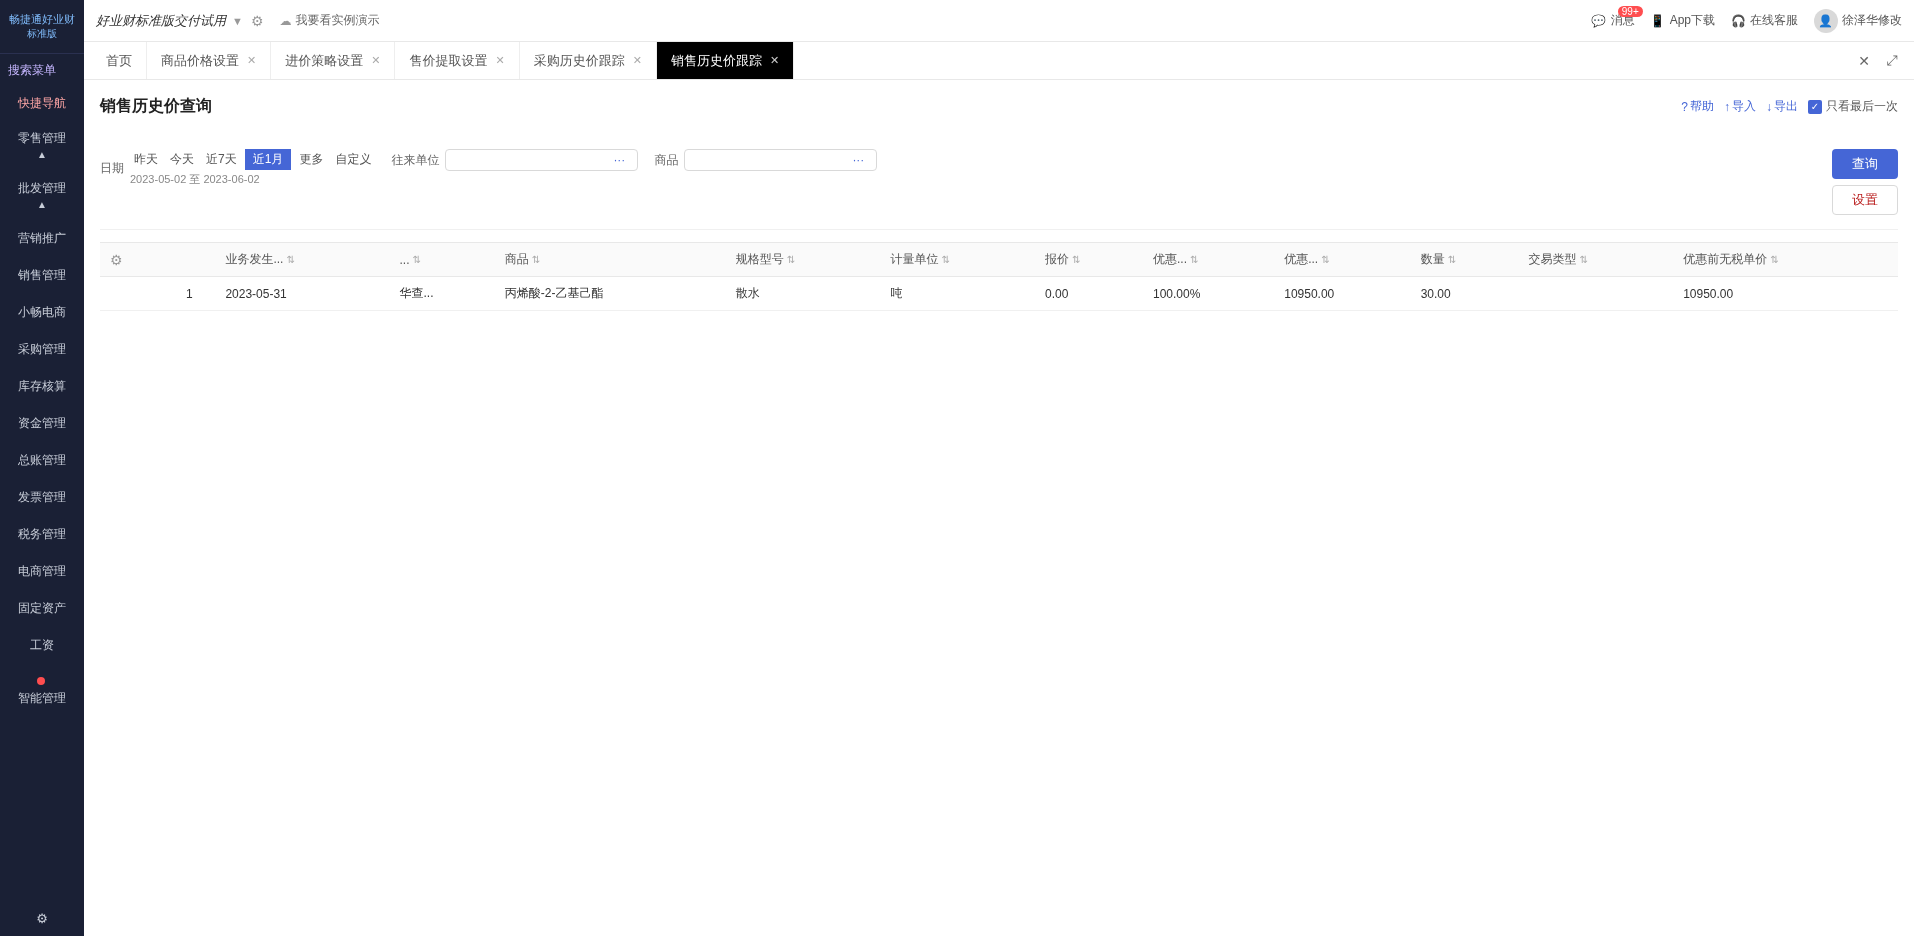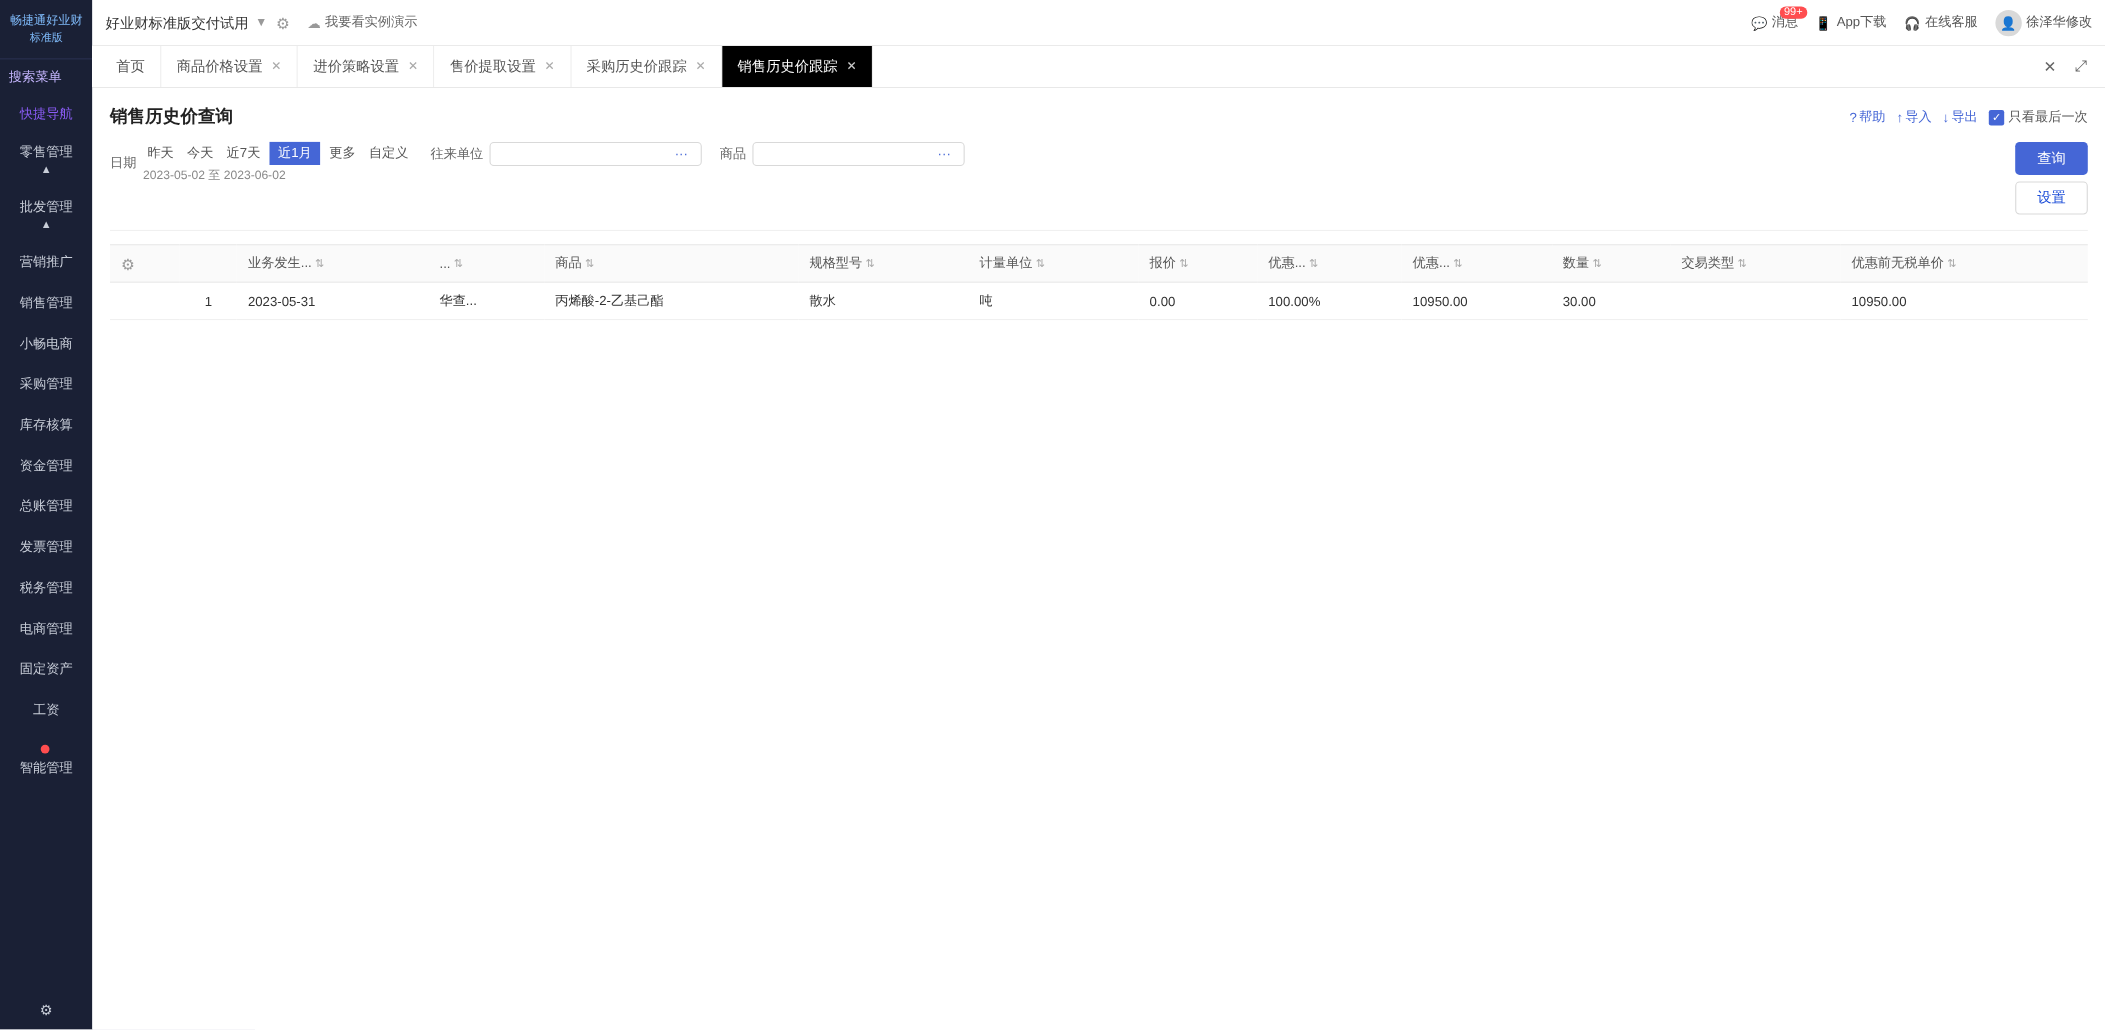--- a/index.html
+++ b/index.html
@@ -4,32 +4,32 @@
   <style>
     * { box-sizing: border-box; margin: 0; padding: 0; }
     body { font-family: "Microsoft YaHei", "PingFang SC", sans-serif; font-size: 13px; background: #f0f2f5; color: #333; display: flex; height: 936px; overflow: hidden; }
 
     
     .sidebar { width: 84px; background: #1a2035; color: #c8cdd8; display: flex; flex-direction: column; height: 100%; flex-shrink: 0; }
     .sidebar-logo { padding: 12px 8px; text-align: center; border-bottom: 1px solid #2a3050; }
     .sidebar-logo .logo-text { font-size: 11px; color: #7eb8f7; line-height: 1.4; }
     .sidebar-logo .logo-sub { font-size: 10px; color: #7eb8f7; }
     .sidebar-search { padding: 8px; text-align: left; color: #c4b5fd; font-size: 12px; cursor: pointer; }
-    .sidebar-quicknav { padding: 8px; text-align: center; color: #8b5cf6; font-size: 12px; cursor: pointer; }
+    .sidebar-quicknav { padding: 8px; text-align: center; color: #fca5a5; font-size: 12px; cursor: pointer; }
     .sidebar-item { padding: 10px 4px; text-align: center; font-size: 12px; color: #c8cdd8; cursor: pointer; display: flex; flex-direction: column; align-items: center; gap: 2px; position: relative; }
     .sidebar-item .arrow { font-size: 10px; }
     .sidebar-dot { width: 8px; height: 8px; background: #ff4d4f; border-radius: 50%; display: inline-block; margin-right: 2px; }
     .sidebar-bottom { margin-top: auto; padding: 10px; text-align: center; cursor: pointer; color: #c8cdd8; }
 
     
     .main { flex: 1; display: flex; flex-direction: column; background: #f0f2f5; overflow: hidden; }
 
     
     .topbar { background: #fff; display: flex; align-items: center; padding: 0 12px; height: 42px; border-bottom: 1px solid #e8e8e8; gap: 8px; }
-    .topbar-title { display: flex; align-items: center; gap: 6px; }
+    .topbar-title { display: flex; align-items: center; gap: 6px; font-style: italic; }
     .topbar-title span { font-size: 13px; color: #333; }
     .topbar-title .arrow-down { color: #999; font-size: 11px; }
     .topbar-settings-btn { color: #999; cursor: pointer; font-size: 14px; }
     .topbar-demo { display: flex; align-items: center; gap: 4px; color: #666; font-size: 12px; cursor: pointer; margin-left: 8px; }
     .topbar-demo .cloud-icon { color: #999; }
     .topbar-right { margin-left: auto; display: flex; align-items: center; gap: 16px; }
     .topbar-right-item { display: flex; align-items: center; gap: 4px; cursor: pointer; color: #555; font-size: 12px; position: relative; }
     .badge { background: #ff4d4f; color: #fff; border-radius: 10px; font-size: 10px; padding: 0 4px; position: absolute; top: -6px; right: -8px; }
     .user-avatar { width: 24px; height: 24px; border-radius: 50%; background: #d9d9d9; display: flex; align-items: center; justify-content: center; color: #999; font-size: 12px; }
 
@@ -38,41 +38,41 @@
     .tab { padding: 0 14px; height: 38px; display: flex; align-items: center; gap: 4px; font-size: 13px; color: #555; cursor: pointer; border-right: 1px solid #eee; white-space: nowrap; position: relative; }
     .tab.active { background: #000000; color: #fff; align-items: center; }
     .tab .close-btn { font-size: 11px; color: #aaa; margin-left: 4px; cursor: pointer; }
     .tab.active .close-btn { color: rgba(255,255,255,0.8); }
     .tab-home { font-size: 13px; padding-left: 22px; }
     .tabbar-actions { margin-left: auto; display: flex; align-items: center; padding-right: 8px; }
     .tabbar-action-btn { width: 28px; height: 28px; display: flex; align-items: center; justify-content: center; cursor: pointer; color: #666; font-size: 14px; border-radius: 4px; }
 
     
     .content { flex: 1; padding: 16px; overflow-y: auto; background: #fff; margin: 0; }
-    .page-header { display: flex; align-items: center; justify-content: space-between; margin-bottom: 2px; }
+    .page-header { display: flex; align-items: center; justify-content: space-between; margin-bottom: 22px; }
     .page-title { font-size: 16px; font-weight: 600; color: #222; }
     .page-actions { display: flex; align-items: center; gap: 10px; }
     .page-action-link { font-size: 12px; color: #4566d6; cursor: pointer; display: flex; align-items: center; gap: 2px; }
     .checkbox-label { display: flex; align-items: center; gap: 4px; font-size: 12px; color: #555; cursor: pointer; }
     .checkbox-checked { width: 14px; height: 14px; background: #4566d6; border-radius: 2px; display: flex; align-items: center; justify-content: center; }
     .checkbox-checked::after { content: "✓"; color: #fff; font-size: 10px; }
 
     
     .filter-bar { display: flex; align-items: flex-start; gap: 16px; padding: 10px 0 14px 0; border-bottom: 1px solid #f0f0f0; margin-bottom: 12px; flex-wrap: wrap; }
     .filter-group { display: flex; align-items: center; gap: 6px; }
     .filter-label { font-size: 12px; color: #666; white-space: nowrap; }
     .date-options { display: flex; align-items: center; gap: 4px; }
     .date-opt { font-size: 12px; color: #555; cursor: pointer; padding: 2px 4px; border-radius: 3px; }
     .date-opt.active { background: #4566d6; color: #fff; border-radius: 0; padding: 2px 8px; }
     .date-range { font-size: 11px; color: #888; margin-top: 2px; }
     .filter-input { display: flex; align-items: center; border: 1px solid #d9d9d9; border-radius: 4px; padding: 3px 8px; min-width: 160px; background: #fff; }
     .filter-input input { border: none; outline: none; font-size: 12px; color: #333; flex: 1; background: transparent; }
     .filter-more { color: #4566d6; font-size: 12px; cursor: pointer; padding: 0 4px; }
     .query-btn { background: #4566d6; color: #fff; border: none; border-radius: 4px; padding: 6px 20px; font-size: 13px; cursor: pointer; }
-    .settings-btn-sm { background: #fff; color: #1d4ed8; border: 1px solid #d9d9d9; border-radius: 4px; padding: 5px 16px; font-size: 13px; cursor: pointer; }
+    .settings-btn-sm { background: #fff; color: #b91c1c; border: 1px solid #d9d9d9; border-radius: 4px; padding: 5px 16px; font-size: 13px; cursor: pointer; }
 
     
     .data-table { width: 100%; border-collapse: collapse; font-size: 12px; }
     .data-table thead tr { background: #fafafa; }
     .data-table th { padding: 8px 10px; text-align: left; font-weight: 500; color: #555; border-bottom: 1px solid #e8e8e8; border-top: 1px solid #e8e8e8; white-space: nowrap; cursor: pointer; }
     .data-table td { padding: 8px 10px; border-bottom: 1px solid #f0f0f0; color: #333; }
     .th-sort { display: flex; align-items: center; gap: 3px; }
     .sort-icon { color: #aaa; font-size: 10px; }
     .gear-th { color: #999; font-size: 14px; }
     .row-num { color: #999; text-align: center; }

